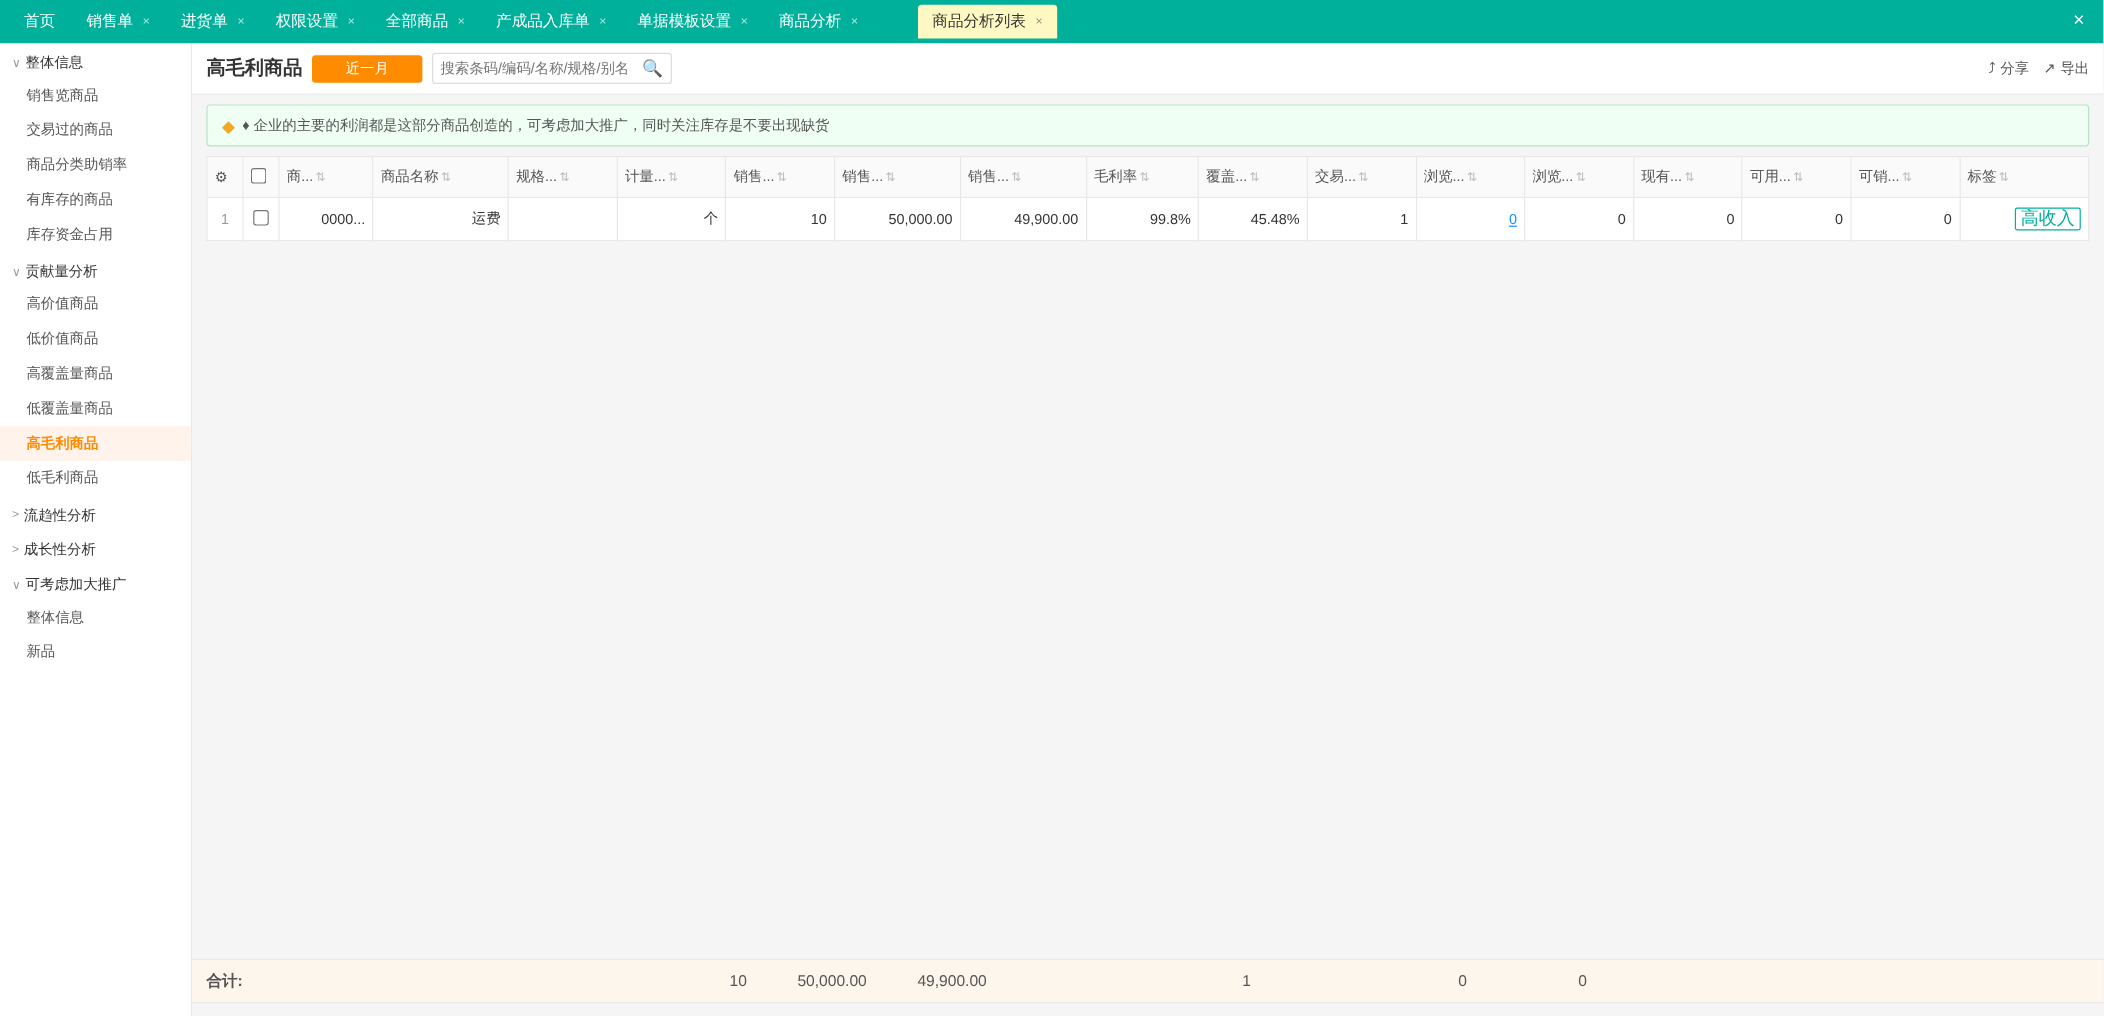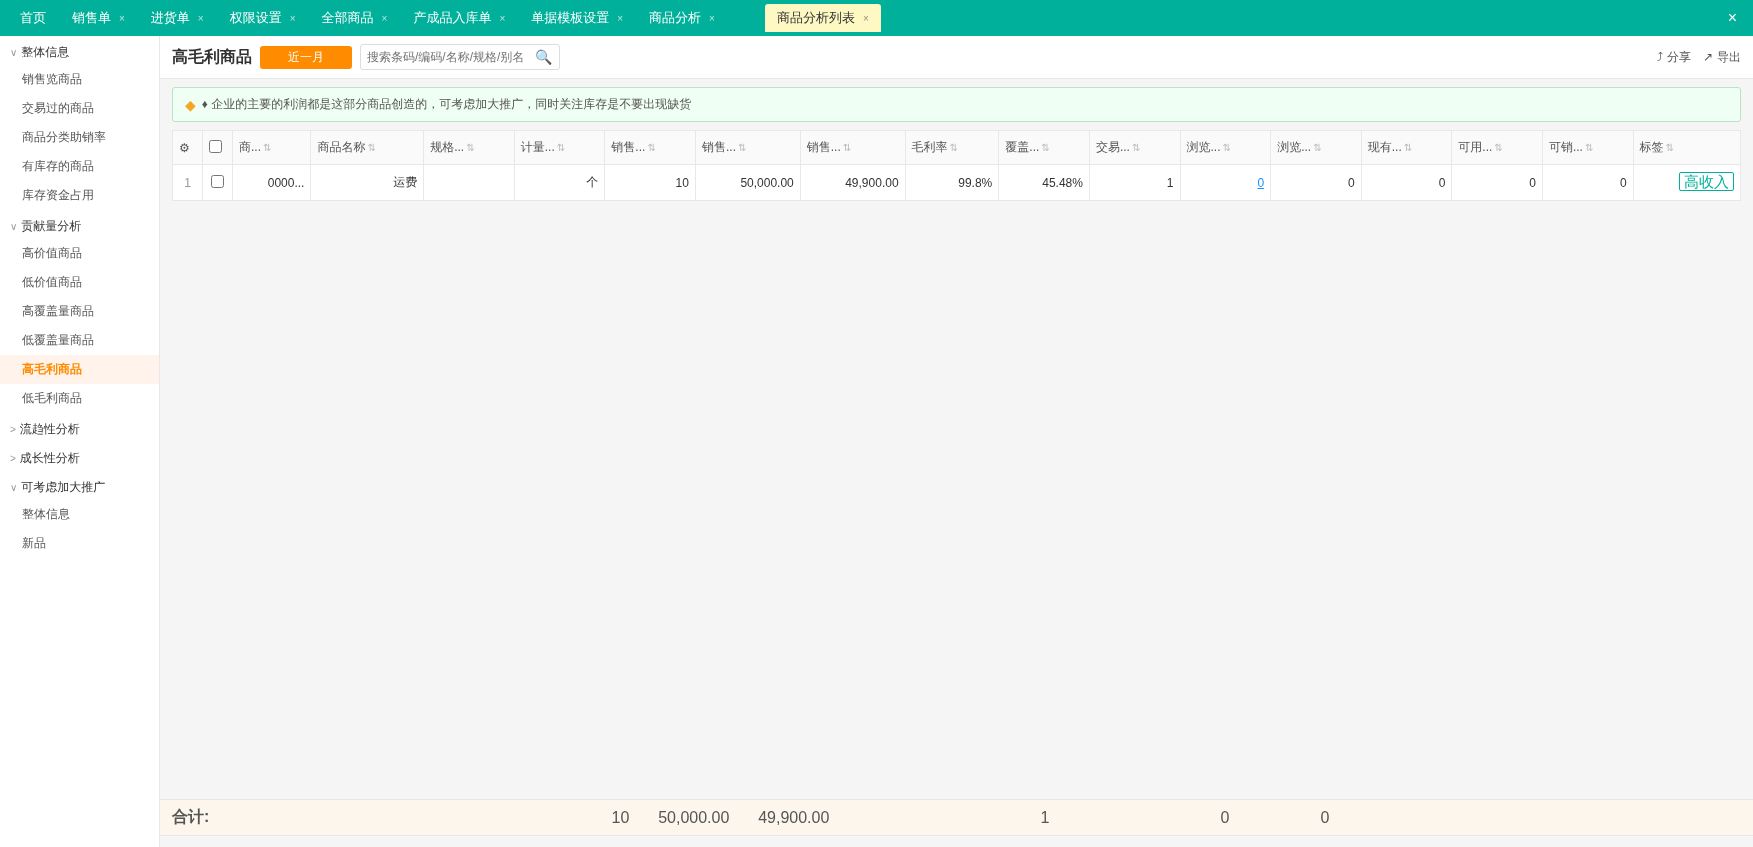--- a/index.html
+++ b/index.html
@@ -86,21 +86,21 @@
     td { padding: 8px 6px; border: 1px solid #e8e8e8; color: #333; white-space: nowrap; text-align: right; }
     .tag-high { color: #00b09b; font-size: 15px; border: 1px solid #00b09b; border-radius: 2px; padding: 0 4px; }
     .link-val { color: #1890ff; text-decoration: underline; cursor: pointer; }
     .checkbox-col { width: 30px; text-align: center; }
     .num-col { width: 30px; text-align: center; color: #999; }
 
     
     .footer-bar {
       height: 36px; background: #fdf6ec; border-top: 1px solid #e8e8e8;
       display: flex; align-items: center; padding: 0 12px; gap: 20px;
-      font-size: 16px; color: #555; flex-shrink: 0;
+      font-size: 13px; color: #555; flex-shrink: 0;
     }
     .footer-label { font-weight: bold; }
     .footer-val { min-width: 80px; text-align: right; }
 
     
     .scrollbar-area {
       height: 12px; background: #f5f5f5; border-top: 1px solid #e8e8e8;
     }
   </style>
 </head>

